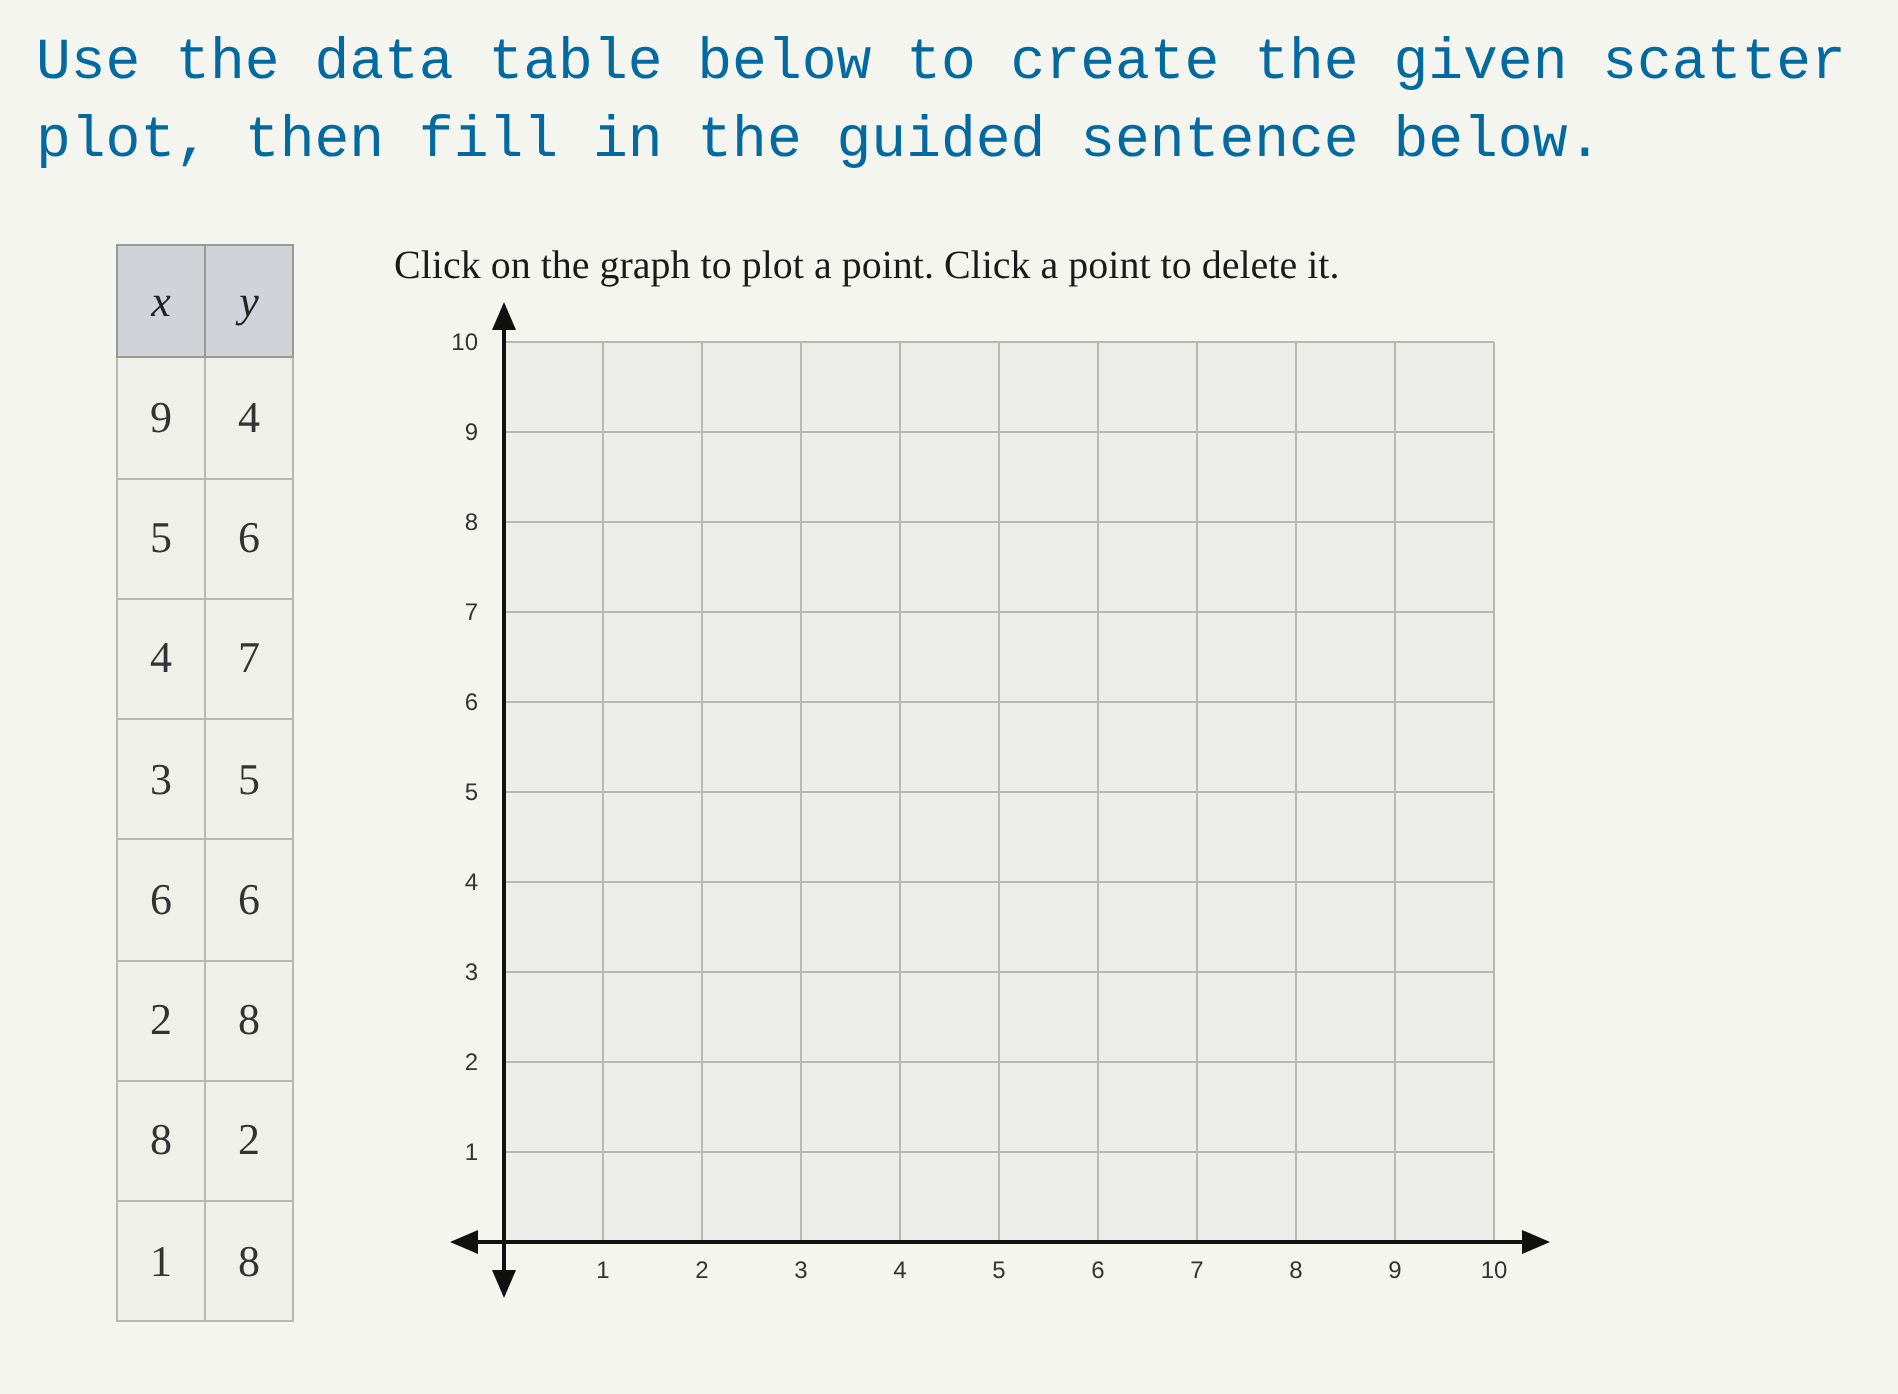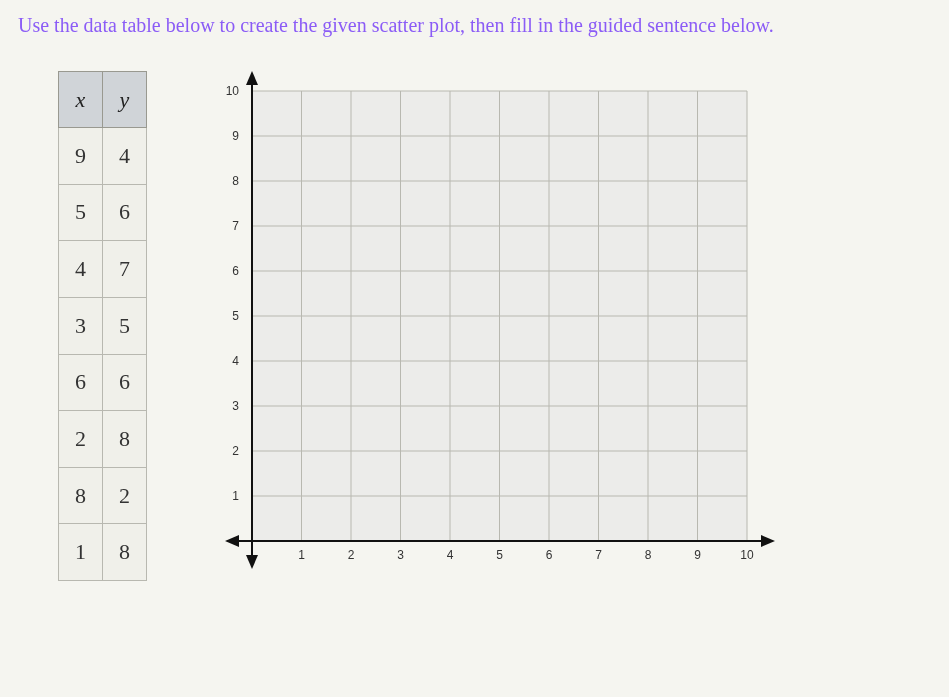--- a/index.html
+++ b/index.html
@@ -10,25 +10,25 @@
       height: 697px;
       overflow: hidden;
       position: relative;
     }
     .page {
       background: #f5f5f0;
       padding: 12px 18px;
       height: 100%;
     }
     .instructions {
-      font-size: 20px;
-      color: #8b5cf6;
+      font-size: 29px;
+      color: #0369a1;
       line-height: 1.35;
       margin-bottom: 32px;
-      font-family: Liberation Serif, serif;
+      font-family: Liberation Mono, monospace;
     }
     .content-area {
       display: flex;
       gap: 50px;
       padding-left: 40px;
     }
     .data-table {
       border-collapse: collapse;
       border: 1px solid #8a8a80;
     }
@@ -125,20 +125,21 @@
           <td>2</td>
         </tr>
         <tr>
           <td>1</td>
           <td>8</td>
         </tr>
       </tbody>
     </table>
 
     <div class="graph-section">
+      <p class="graph-hint">Click on the graph to plot a point. Click a point to delete it.</p>
 
       <div class="graph-container">
         <svg class="graph-svg" width="585" height="510" viewBox="0 0 585 510">
 
           <rect x="55" y="20" width="495" height="450" fill="#ececea"></rect>
 
           <line class="grid-line" x1="104.5" y1="20" x2="104.5" y2="470"></line>
           <line class="grid-line" x1="154" y1="20" x2="154" y2="470"></line>
           <line class="grid-line" x1="203.5" y1="20" x2="203.5" y2="470"></line>
           <line class="grid-line" x1="253" y1="20" x2="253" y2="470"></line>

